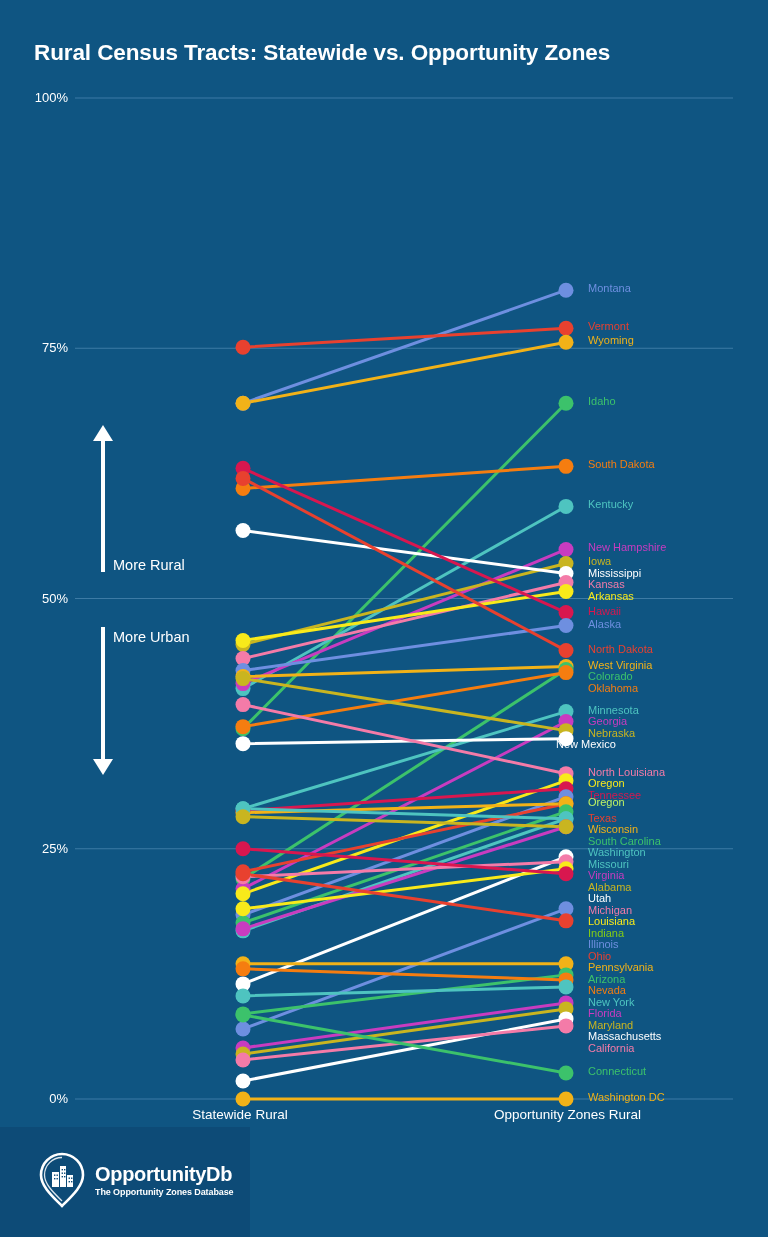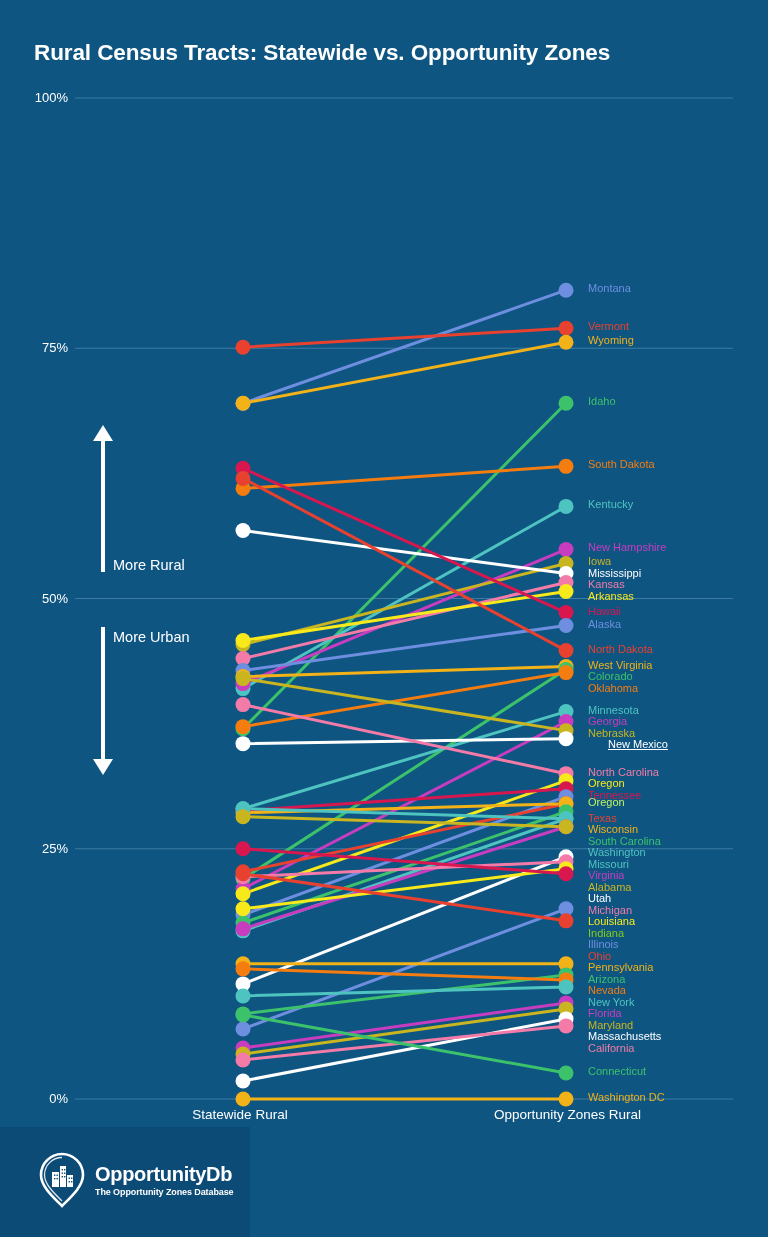--- a/index.html
+++ b/index.html
@@ -267,22 +267,22 @@
         <div class="slabel" style="left: 580px; top: 590.965px; color: rgb(248, 234, 26);">Arkansas</div>
         <div class="slabel" style="left: 580px; top: 605.514px; color: rgb(216, 23, 79);">Hawaii</div>
         <div class="slabel" style="left: 580px; top: 618.527px; color: rgb(110, 143, 224);">Alaska</div>
         <div class="slabel" style="left: 580px; top: 643.552px; color: rgb(232, 65, 47);">North Dakota</div>
         <div class="slabel" style="left: 580px; top: 659.568px; color: rgb(242, 178, 24);">West Virginia</div>
         <div class="slabel" style="left: 580px; top: 671.068px; color: rgb(60, 194, 107);">Colorado</div>
         <div class="slabel" style="left: 580px; top: 682.568px; color: rgb(245, 125, 16);">Oklahoma</div>
         <div class="slabel" style="left: 580px; top: 704.613px; color: rgb(78, 196, 192);">Minnesota</div>
         <div class="slabel" style="left: 580px; top: 716.113px; color: rgb(200, 60, 192);">Georgia</div>
         <div class="slabel" style="left: 580px; top: 727.613px; color: rgb(201, 181, 32);">Nebraska</div>
-        <div class="slabel" style="left: 600px; top: 739.113px; color: rgb(255, 255, 255); text-decoration: underline;">New Mexico</div>
-        <div class="slabel" style="left: 580px; top: 766.675px; color: rgb(244, 123, 168);">North Carolina</div>
+        <div class="slabel" style="left: 548px; top: 739.113px; color: rgb(255, 255, 255);">New Mexico</div>
+        <div class="slabel" style="left: 580px; top: 766.675px; color: rgb(244, 123, 168);">North Louisiana</div>
         <div class="slabel" style="left: 580px; top: 778.175px; color: rgb(248, 234, 26);">Oregon</div>
         <div class="slabel" style="left: 580px; top: 789.675px; color: rgb(216, 23, 79);">Tennessee</div>
         <div class="slabel" style="left: 580px; top: 797px; color: #bef264;">Oregon</div>
         <div class="slabel" style="left: 580px; top: 812.675px; color: rgb(232, 65, 47);">Texas</div>
         <div class="slabel" style="left: 580px; top: 824.175px; color: rgb(242, 178, 24);">Wisconsin</div>
         <div class="slabel" style="left: 580px; top: 835.675px; color: rgb(60, 194, 107);">South Carolina</div>
         <div class="slabel" style="left: 580px; top: 847.175px; color: rgb(78, 196, 192);">Washington</div>
         <div class="slabel" style="left: 580px; top: 858.675px; color: rgb(78, 196, 192);">Missouri</div>
         <div class="slabel" style="left: 580px; top: 870.175px; color: rgb(200, 60, 192);">Virginia</div>
         <div class="slabel" style="left: 580px; top: 881.675px; color: rgb(201, 181, 32);">Alabama</div>

